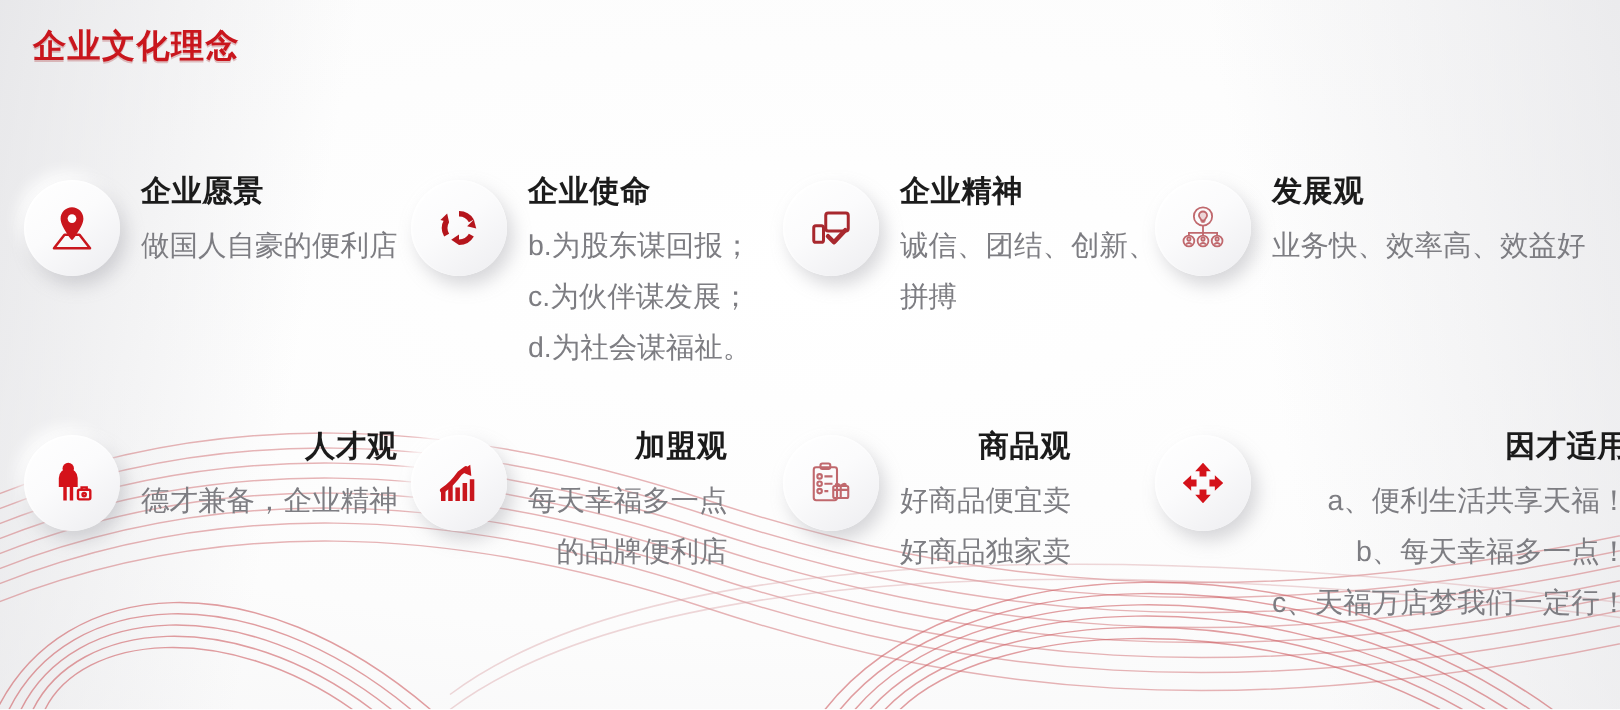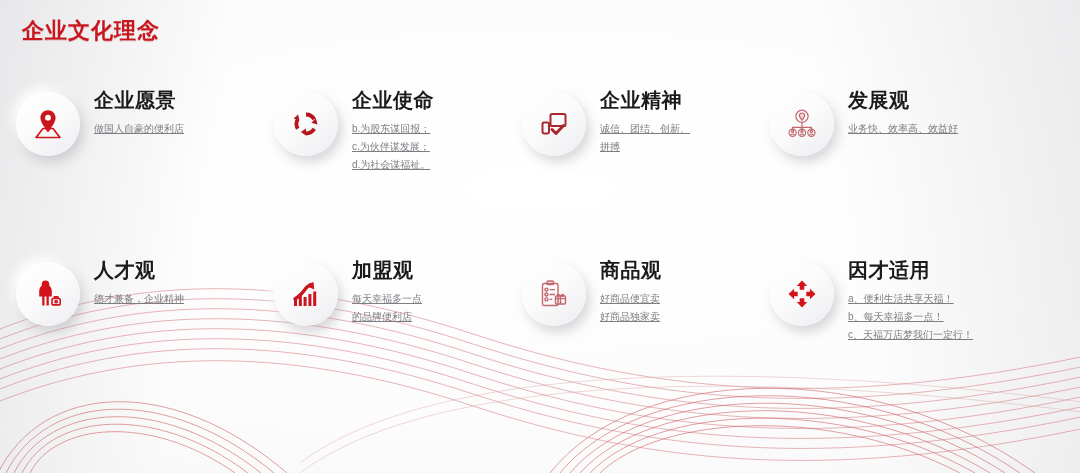--- a/index.html
+++ b/index.html
@@ -60,21 +60,21 @@
     letter-spacing: 1px;
     color: #c9161d;
     text-shadow: 0 1px 0 rgba(160,20,25,.25);
     white-space: nowrap;
   }
 
   
   #cards {
     position: absolute;
     left: 0;
-    top: 84px;
+    top: 112px;
     width: 1016px;
     display: grid;
     grid-template-columns: 258px 248px 248px 326px;
     grid-template-rows: 170px auto;
   }
   .card {
     display: flex;
     align-items: flex-start;
     padding-left: 16px;
     box-sizing: border-box;
@@ -107,29 +107,28 @@
     font-weight: bold;
     color: #1b1b1b;
     line-height: 1.25;
     letter-spacing: .5px;
     white-space: nowrap;
   }
   .card-lines {
     margin-top: 7px;
   }
   .card-line {
-    font-size: 10px;
+    font-size: 19px;
     color: #7d7d82;
     line-height: 1.78;
     white-space: nowrap;
-    text-decoration: underline;
-  }
-
-  
-  #cards .row2 { align-items: flex-start; }
+  }
+
+  
+  #cards .row2 { align-items: flex-start; text-align: right; }
 </style>
 </head>
 <body>
 
 <div id="slide">
 
   <div id="bg-grad-left"></div>
   <div id="bg-grad-right"></div>
 
   <svg id="bg-waves" viewBox="0 0 1080 210">

